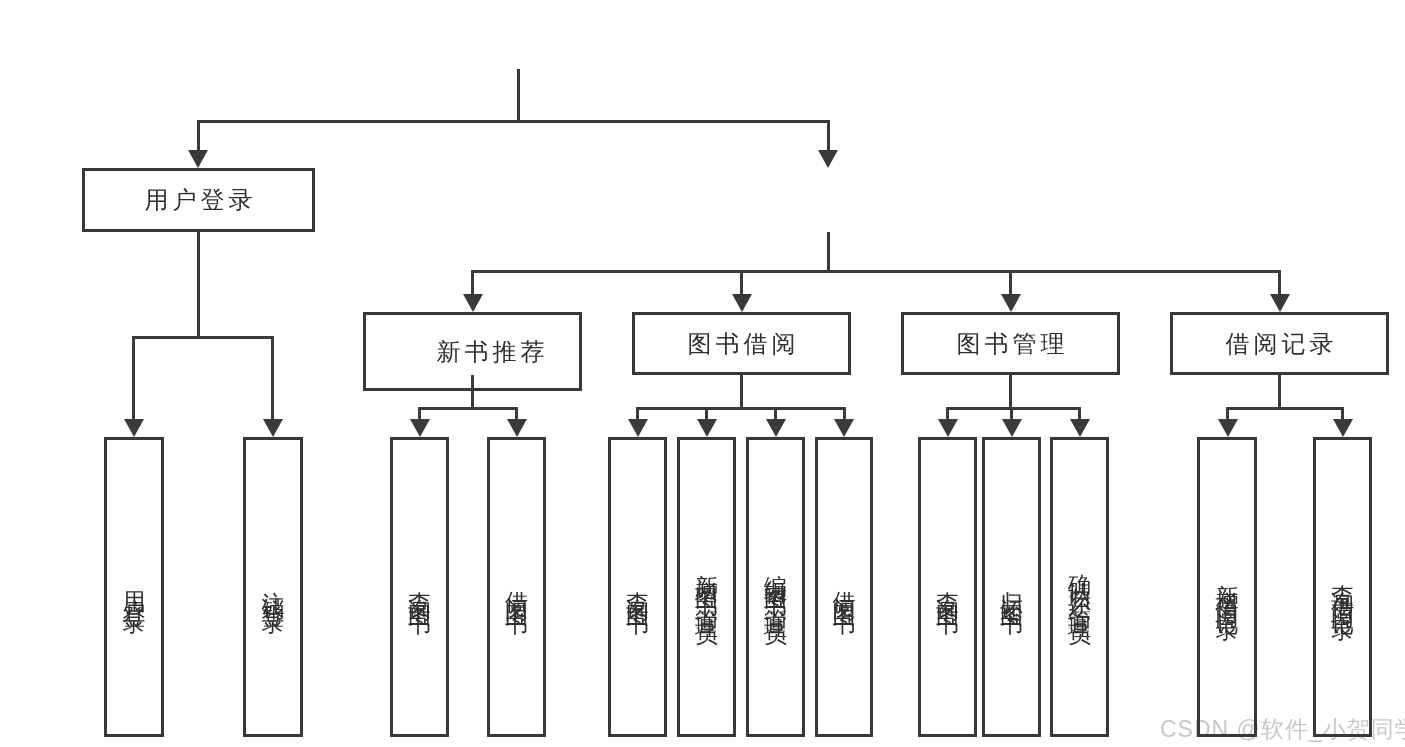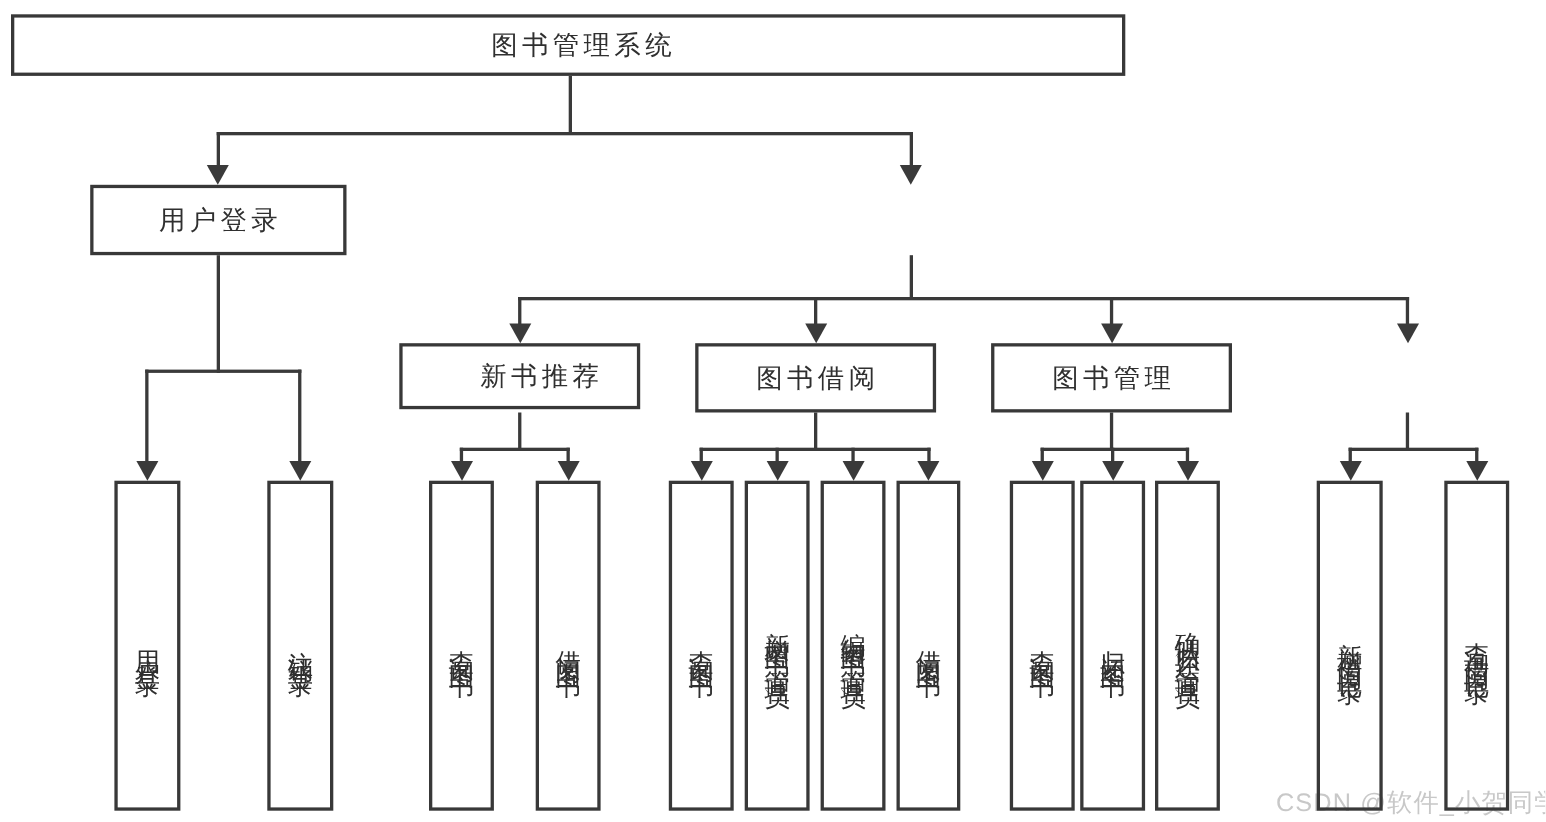--- a/index.html
+++ b/index.html
@@ -119,36 +119,36 @@
   <div class="arrow" style="left:1002px;top:419px;"></div>
   <div class="vl" style="left:1078px;top:407px;height:14px;"></div>
   <div class="arrow" style="left:1070px;top:419px;"></div>
 
   <div class="hl" style="left:1226px;top:407px;width:118px;"></div>
   <div class="vl" style="left:1226px;top:407px;height:14px;"></div>
   <div class="arrow" style="left:1218px;top:419px;"></div>
   <div class="vl" style="left:1341px;top:407px;height:14px;"></div>
   <div class="arrow" style="left:1333px;top:419px;"></div>
 
-  <div class="box" style="left:10px;top:13px;width:1013px;height:56px;">
-    <span class="lbl shift-r">图书管理系统</span>
-  </div>
 
   <div class="box" style="left:82px;top:168px;width:233px;height:64px;">
     <span class="lbl">用户登录</span>
   </div>
 
-  <div class="box" style="left:363px;top:312px;width:219px;height:60px;padding-left:36px;">
+  <div class="box" style="left:363px;top:312px;width:219px;height:79px;padding-left:36px;">
     <span class="lbl">新书推荐</span>
   </div>
   <div class="box" style="left:632px;top:312px;width:219px;height:63px;text-align:right;">
     <span class="lbl">图书借阅</span>
   </div>
   <div class="box" style="left:901px;top:312px;width:219px;height:63px;">
     <span class="lbl">图书管理</span>
+  </div>
+  <div class="box" style="left:1170px;top:312px;width:219px;height:63px;">
+    <span class="lbl">借阅记录</span>
   </div>
 
   <div class="box vert" style="left:104px;top:437px;width:60px;height:300px;">
     <span class="lbl">用户登录</span>
   </div>
   <div class="box vert" style="left:243px;top:437px;width:60px;height:300px;">
     <span class="lbl">注销登录</span>
   </div>
 
   <div class="box vert" style="left:390px;top:437px;width:59px;height:300px;">

